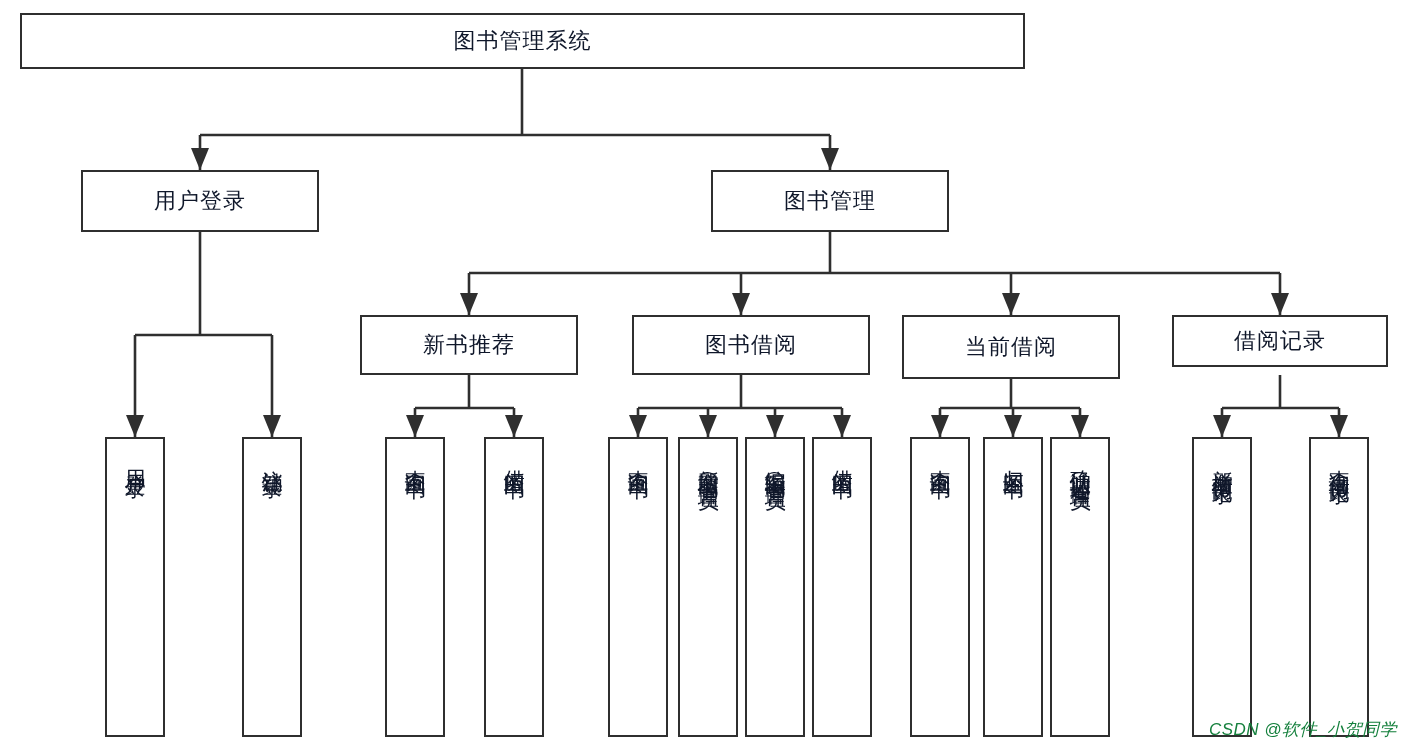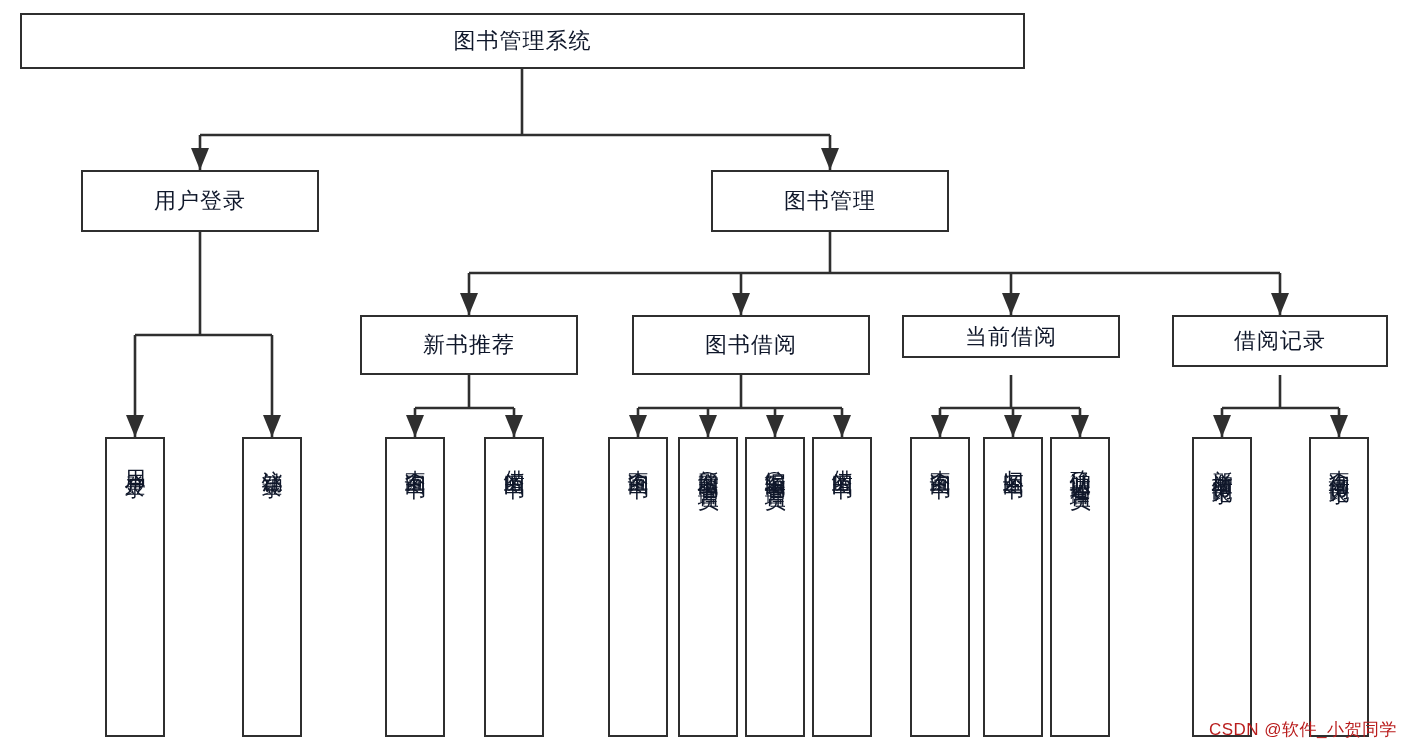--- a/index.html
+++ b/index.html
@@ -50,23 +50,24 @@
     white-space: nowrap;
   }
   .node .hlabel {
     white-space: nowrap;
   }
   #watermark {
     position: absolute;
     right: 8px;
     bottom: 6px;
     font-size: 17px;
-    color: #b91c1c;
+    color: #15803d;
     letter-spacing: 0.5px;
     white-space: nowrap;
+    font-style: italic;
   }
 </style>
 </head>
 <body>
 
 <div id="canvas">
 
   <svg id="edges" viewBox="0 0 1405 747" xmlns="http://www.w3.org/2000/svg">
       <line x1="522" y1="69" x2="522" y2="135" stroke="#2f2f2f" stroke-width="2.6"></line>
       <line x1="200" y1="135" x2="830" y2="135" stroke="#2f2f2f" stroke-width="2.6"></line>
@@ -132,21 +133,21 @@
       </div>
       <div class="node horiz" style="left: 711px; top: 170px; width: 238px; height: 62px;">
         <span class="hlabel">图书管理</span>
       </div>
       <div class="node horiz" style="left: 360px; top: 315px; width: 218px; height: 60px; align-items: center;">
         <span class="hlabel">新书推荐</span>
       </div>
       <div class="node horiz" style="left: 632px; top: 315px; width: 238px; height: 60px;">
         <span class="hlabel">图书借阅</span>
       </div>
-      <div class="node horiz" style="left: 902px; top: 315px; width: 218px; height: 43px;">
+      <div class="node horiz" style="left: 902px; top: 315px; width: 218px; height: 64px;">
         <span class="hlabel">当前借阅</span>
       </div>
       <div class="node horiz" style="left: 1172px; top: 315px; width: 216px; height: 52px;">
         <span class="hlabel">借阅记录</span>
       </div>
       <div class="node vert" style="left: 105px; top: 437px; width: 60px; height: 300px;">
         <span class="vlabel">用户登录</span>
       </div>
       <div class="node vert" style="left: 242px; top: 437px; width: 60px; height: 300px;">
         <span class="vlabel">注销登录</span>

